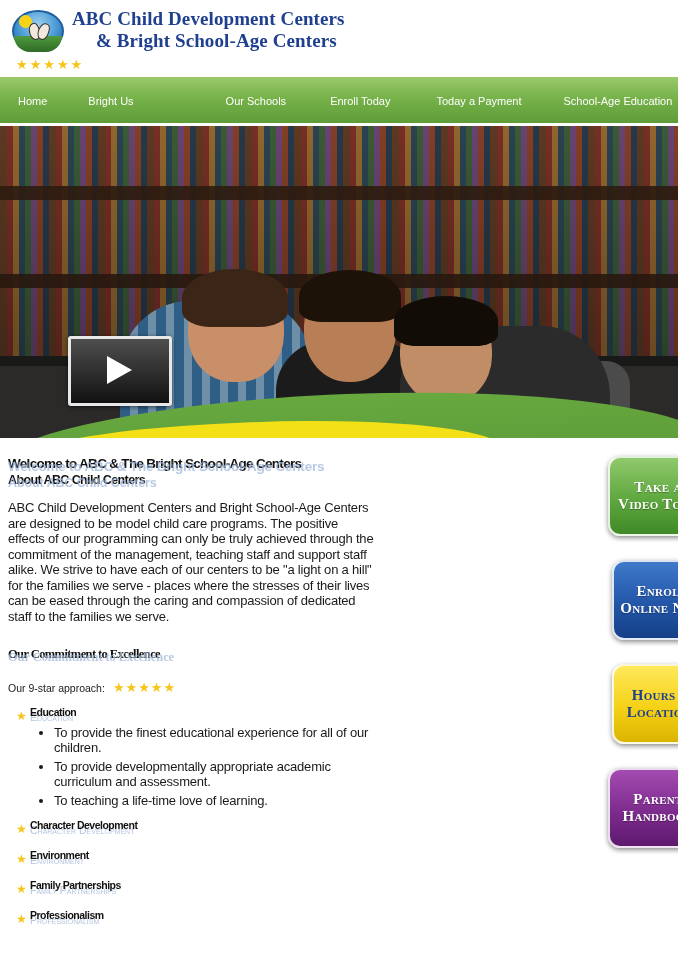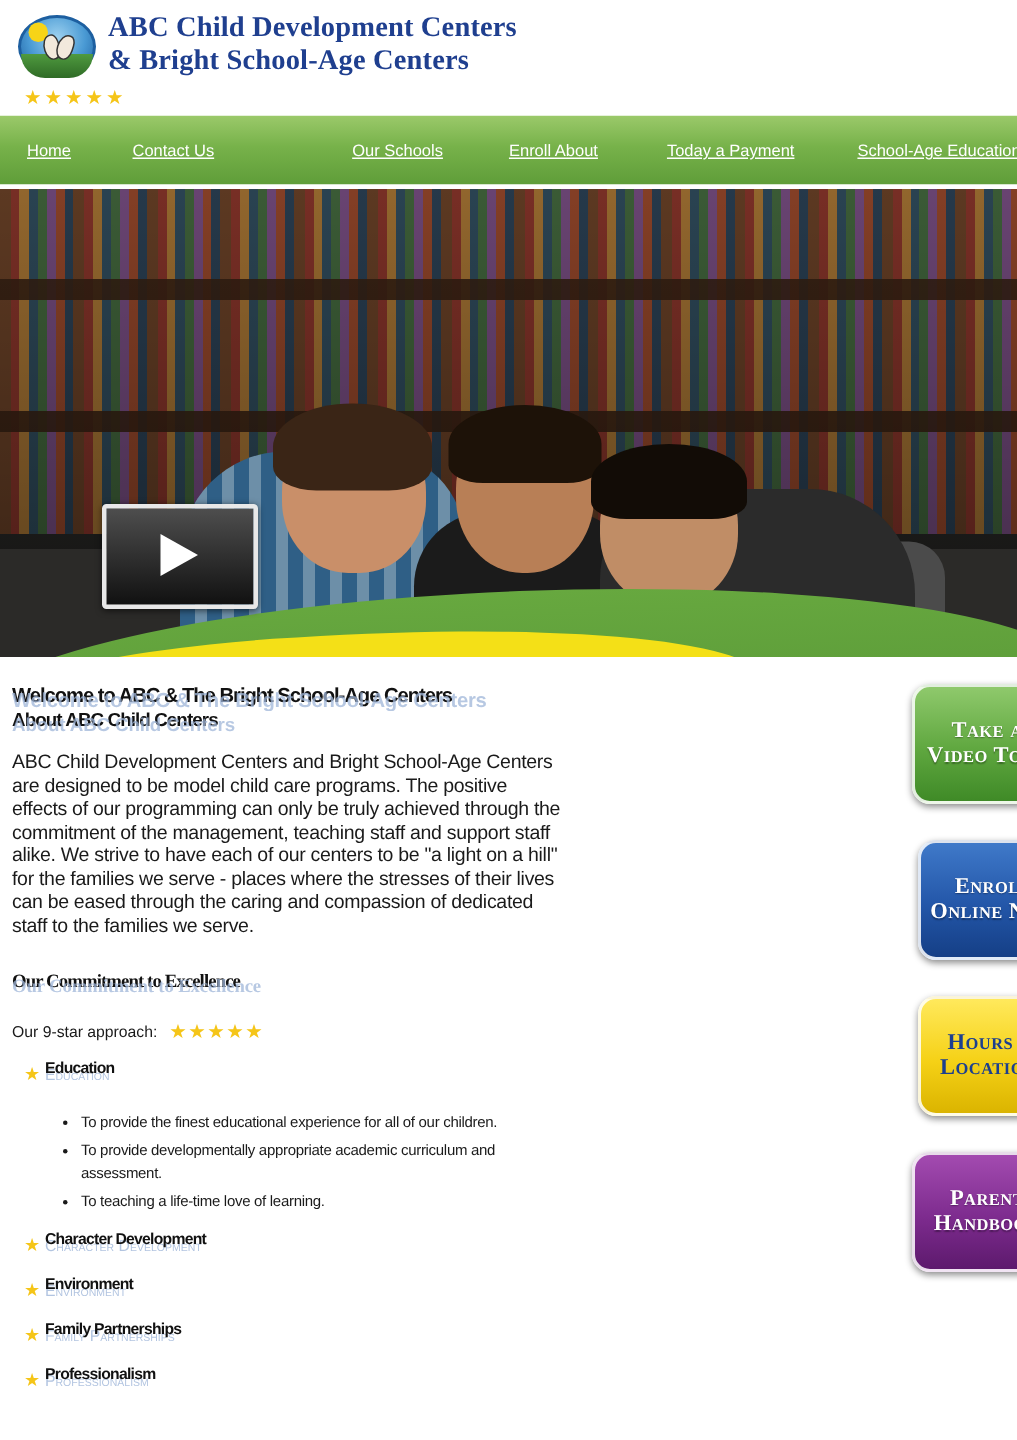--- a/index.html
+++ b/index.html
@@ -77,21 +77,21 @@
   .brand {
     position: absolute;
     left: 72px; top: 8px;
     color: #1f3f8f;
     font-family: "Liberation Serif", serif;
     font-size: 19px;
     font-weight: bold;
     line-height: 22px;
     letter-spacing: 0.1px;
   }
-  .brand .l2 { display: block; }
+  .brand .l2 { display: block; margin-left: 24px; }
 
   .header-stars {
     position: absolute;
     left: 16px; top: 58px;
     color: #f5c518;
     font-size: 13px;
     letter-spacing: 2px;
     line-height: 13px;
   }
 
@@ -108,21 +108,20 @@
   }
   .nav-items {
     position: absolute;
     left: 0; top: 18px;
     width: 678px;
     display: flex;
   }
   .nav-item {
     color: #ffffff;
     font-size: 11px;
-    text-decoration: underline;
     white-space: nowrap;
     cursor: pointer;
   }
   .nav-item.i0 { margin-left: 18px; }
   .nav-item.i1 { margin-left: 41px; }
   .nav-item.i2 { margin-left: 45px; padding-left: 47px; }
   .nav-item.i3 { margin-left: 44px; }
   .nav-item.i4 { margin-left: 46px; }
   .nav-item.i5 { margin-left: 42px; }
   .nav-item.i6 { margin-left: 41px; }
@@ -407,24 +406,24 @@
     position: absolute;
     left: 22px; top: 4px;
     color: #9fb6d9;
     opacity: .8;
     font-size: 10.5px;
     font-variant: small-caps;
     white-space: nowrap;
   }
 
   .bullets {
-    margin: 16px 0 0 0;
+    margin: 0 0 0 0;
     padding-left: 46px;
     color: #1a1a1a;
-    font-size: 10px;
+    font-size: 13px;
     line-height: 15px;
     letter-spacing: -0.2px;
     width: 330px;
   }
   .bullets li { margin-bottom: 4px; }
 
   
   .side {
     position: absolute;
     right: 8px; top: 456px;
@@ -486,23 +485,23 @@
     <div class="brand">
       <span>ABC Child Development Centers</span>
       <span class="l2">&amp; Bright School-Age Centers</span>
     </div>
     <div class="header-stars">★★★★★</div>
   </div>
 
   <div class="nav">
     <div class="nav-items">
       <a class="nav-item i0">Home</a>
-      <a class="nav-item i1">Contact Us</a>
+      <a class="nav-item i1">Bright Us</a>
       <a class="nav-item i2">Our Schools</a>
-      <a class="nav-item i3">Enroll About</a>
+      <a class="nav-item i3">Enroll Today</a>
       <a class="nav-item i4">Today a Payment</a>
       <a class="nav-item i5">School-Age Education</a>
       <a class="nav-item i6">Employment</a>
     </div>
   </div>
 
   <div class="hero">
     <div class="shelf"></div>
     <div class="shelf-band sb1"></div>
     <div class="shelf-band sb2"></div>

